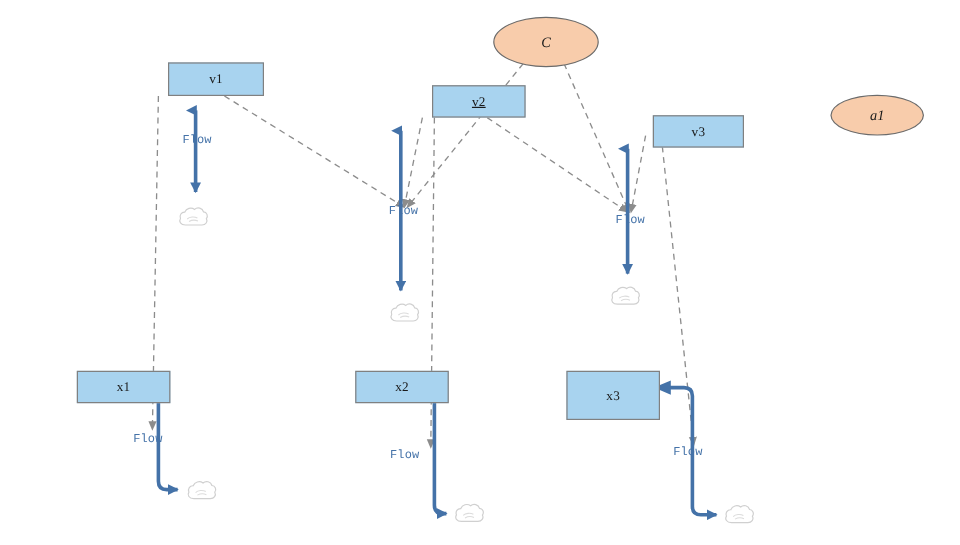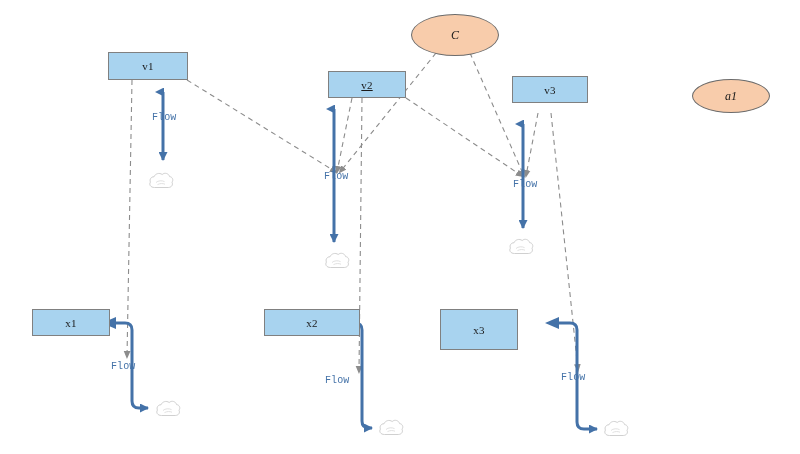--- a/index.html
+++ b/index.html
@@ -31,20 +31,21 @@
     box-sizing: border-box;
     background: #a8d3ef;
     border: 1.6px solid #808080;
     display: flex;
     align-items: center;
     justify-content: center;
     color: #1a1a1a;
     font-size: 11px;
     font-family: "Liberation Serif", serif;
     letter-spacing: .2px;
+    margin-left: 32px;
   }
   .node-ellipse {
     position: absolute;
     box-sizing: border-box;
     background: #f8ccab;
     border: 1.6px solid #6b6b6b;
     border-radius: 50%;
     display: flex;
     align-items: center;
     justify-content: center;
@@ -104,23 +105,23 @@
         <path d="M352,323 H355 Q362,323 362,330 V421 Q362,428 369,428 H372" fill="none" stroke="#4472a8" stroke-width="3" marker-end="url(#flowArrow)"></path>
         <path d="M356,317 L342,323 L356,329 Z" fill="#4472a8"></path>
         <path d="M555,323 H570 Q577,323 577,330 V422 Q577,429 584,429 H597" fill="none" stroke="#4472a8" stroke-width="3" marker-end="url(#flowArrow)"></path>
         <path d="M559,317 L545,323 L559,329 Z" fill="#4472a8"></path>
       </g>
   </svg>
 
   <div id="nodes-layer">
       <div class="node-box" style="left: 108px; top: 52px; width: 80px; height: 28px;">v1</div>
       <div class="node-box" style="left: 328px; top: 71px; width: 78px; height: 27px; text-decoration: underline;">v2</div>
-      <div class="node-box" style="left: 512px; top: 76px; width: 76px; height: 27px;">v3</div>
+      <div class="node-box" style="left: 512px; top: 96px; width: 76px; height: 27px;">v3</div>
       <div class="node-box" style="left: 32px; top: 309px; width: 78px; height: 27px;">x1</div>
-      <div class="node-box" style="left: 264px; top: 309px; width: 96px; height: 27px;">x2</div>
+      <div class="node-box" style="left: 264px; top: 309px; width: 78px; height: 27px;">x2</div>
       <div class="node-box" style="left: 440px; top: 309px; width: 78px; height: 41px;">x3</div>
       <div class="node-ellipse" style="left: 411px; top: 14px; width: 88px; height: 42px;">C</div>
       <div class="node-ellipse" style="left: 692px; top: 79px; width: 78px; height: 34px;">a1</div>
     </div>
   <div id="labels-layer">
       <div class="flow-label" style="left: 152px; top: 112px;">Flow</div>
       <div class="flow-label" style="left: 324px; top: 171px;">Flow</div>
       <div class="flow-label" style="left: 513px; top: 179px;">Flow</div>
       <div class="flow-label" style="left: 111px; top: 361px;">Flow</div>
       <div class="flow-label" style="left: 325px; top: 375px;">Flow</div>

